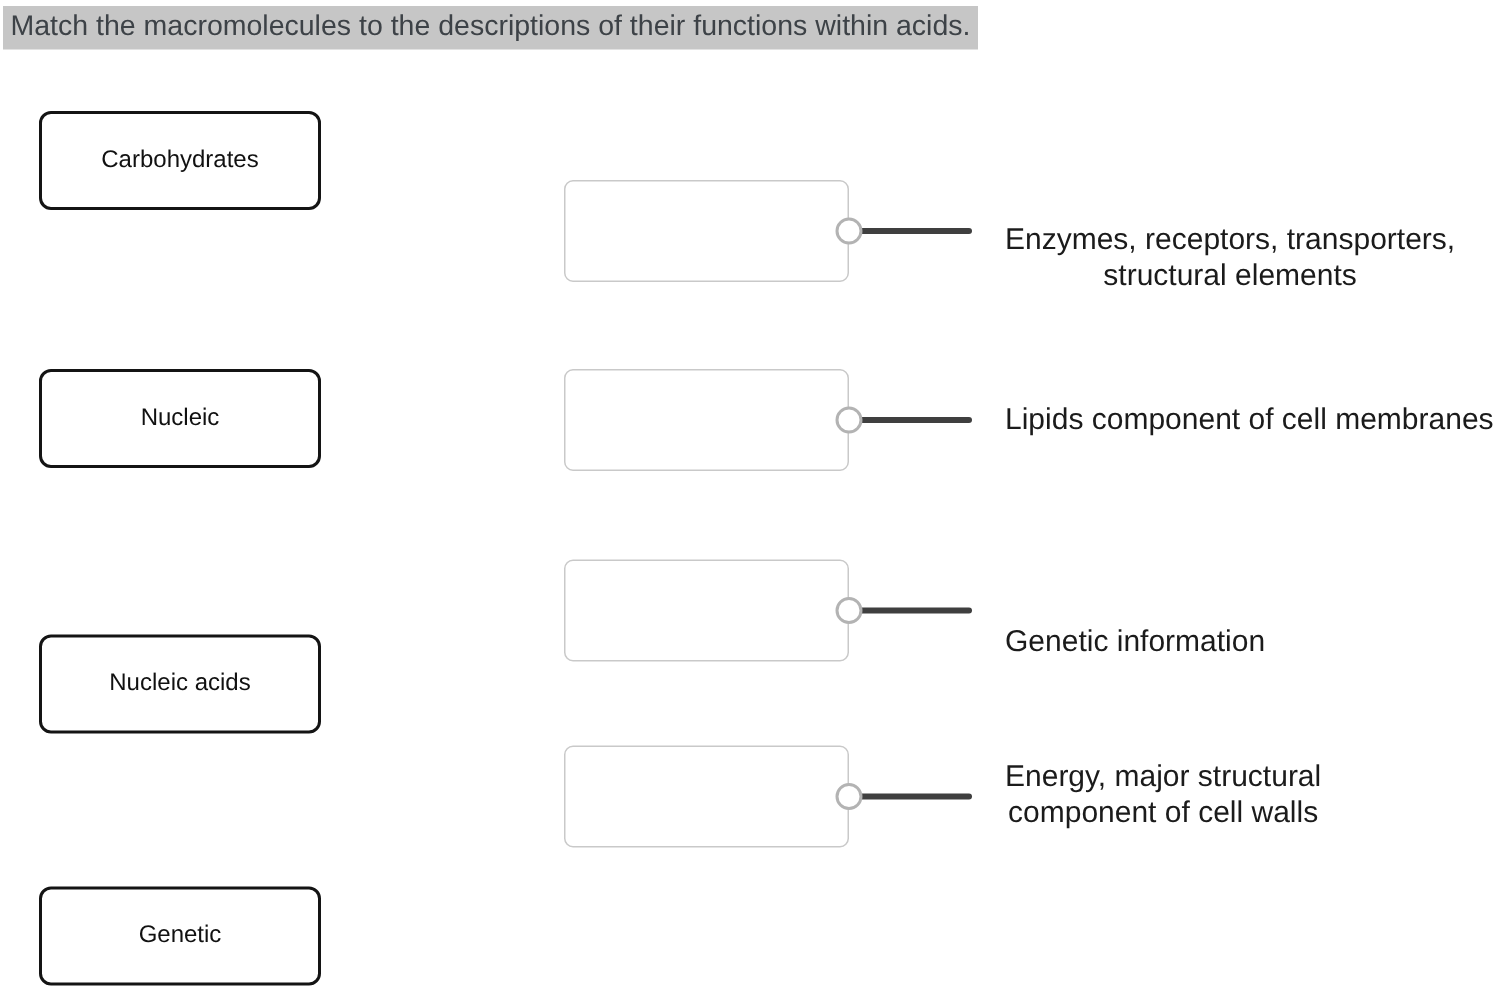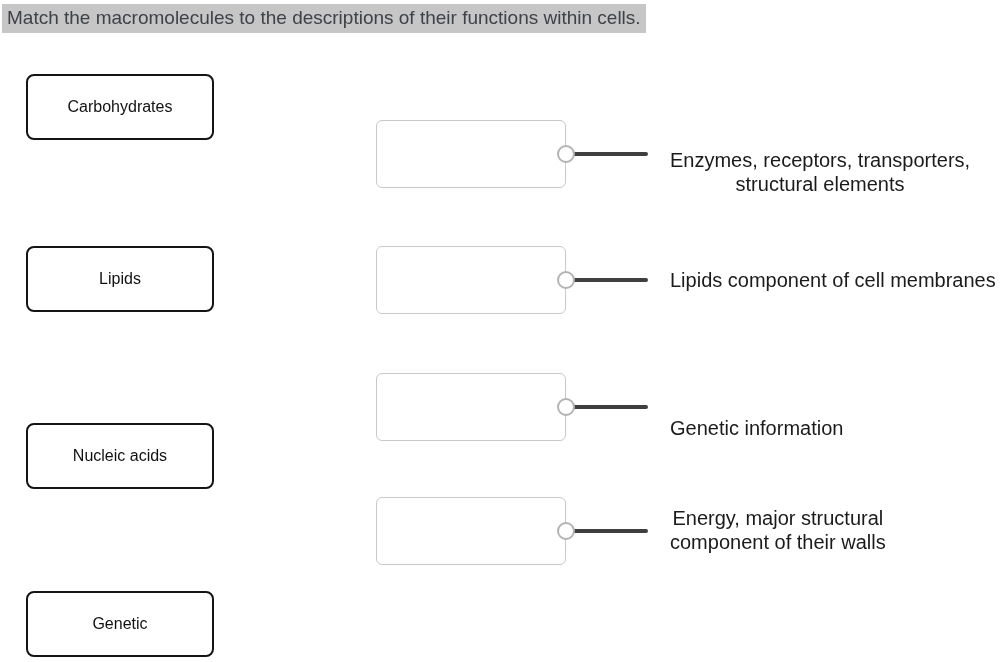--- a/index.html
+++ b/index.html
@@ -97,27 +97,27 @@
     text-align: center;
   }
   .desc-1 { top: 172px; }
   .desc-2 { top: 280px; }
   .desc-3 { top: 428px; }
   .desc-4 { top: 530px; }
 </style>
 </head>
 <body>
 
-<div class="prompt">Match the macromolecules to the descriptions of their functions within cells.</div>
+<div class="prompt">Match the macromolecules to the descriptions of their functions within acids.</div>
 
 <div class="term term-1">
   <span>Carbohydrates</span>
 </div>
 <div class="term term-2">
-  <span>Lipids</span>
+  <span>Nucleic</span>
 </div>
 <div class="term term-3">
   <span>Nucleic acids</span>
 </div>
 <div class="term term-4">
   <span>Genetic</span>
 </div>
 
 <div class="slot slot-1"></div>
 <div class="cline cline-1"></div>
@@ -132,13 +132,13 @@
 
 <div class="slot slot-3"></div>
 <div class="cline cline-3"></div>
 <div class="ccircle ccircle-3"></div>
 <div class="desc desc-3">Genetic information</div>
 
 <div class="slot slot-4"></div>
 <div class="cline cline-4"></div>
 <div class="ccircle ccircle-4"></div>
 <div class="desc desc-4">Energy, major structural
-component of their walls</div>
+component of cell walls</div>
 
 </body></html>

